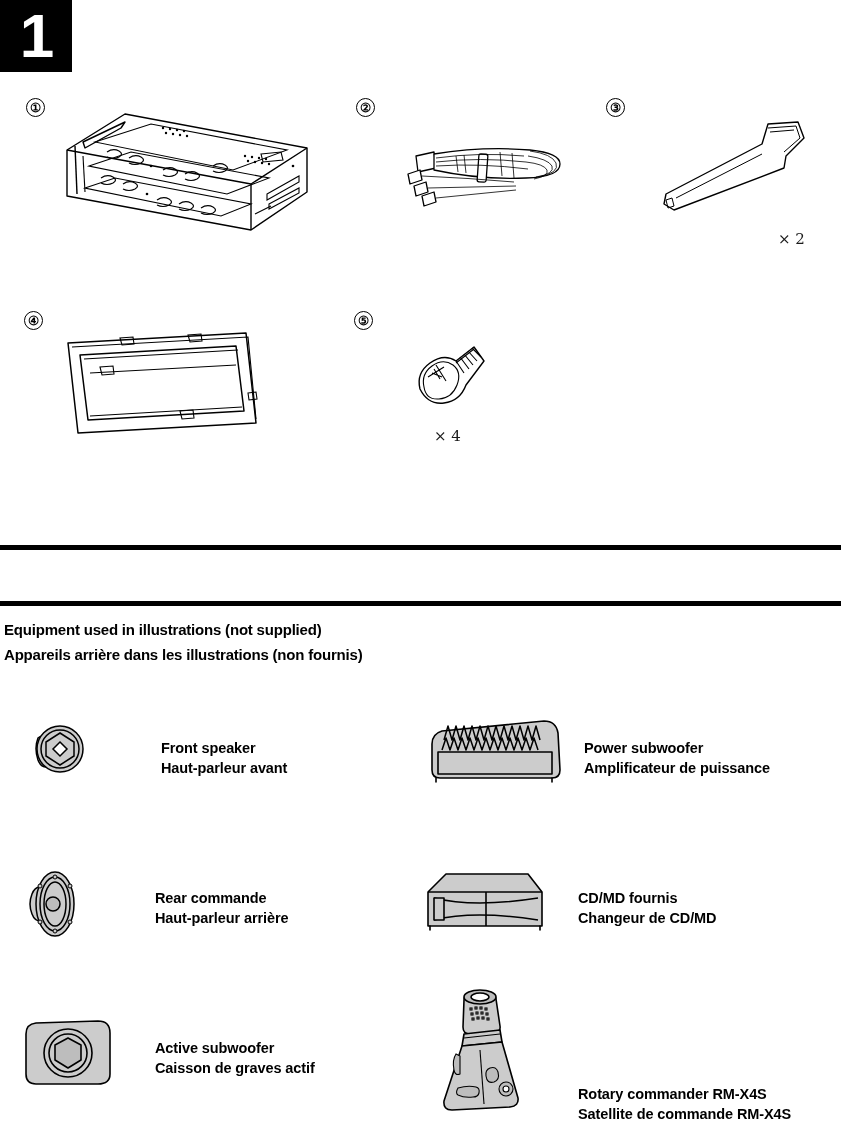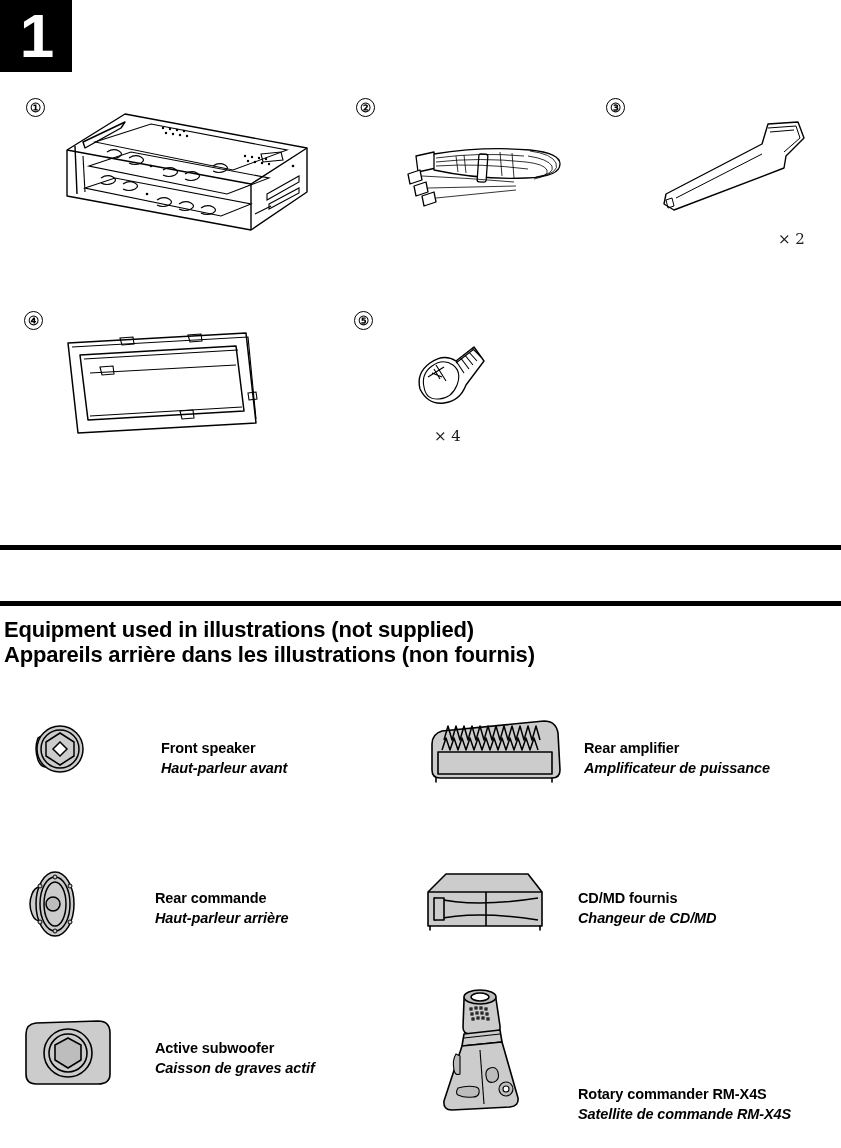--- a/index.html
+++ b/index.html
@@ -79,21 +79,21 @@
   .rule-bottom { top: 601px; }
 
   
   .heading {
     position: absolute;
     left: 4px;
     top: 617px;
     width: 800px;
   }
   .heading-line {
-    font-size: 22px;
+    font-size: 15px;
     font-weight: bold;
     line-height: 25px;
     letter-spacing: -0.2px;
     white-space: nowrap;
   }
 
   
   .equip-area {
     position: absolute;
     left: 0;
@@ -126,21 +126,21 @@
     top: 38px;
     font-size: 14.5px;
     font-weight: bold;
     line-height: 20px;
     letter-spacing: -0.1px;
     white-space: nowrap;
   }
   .equip-cell.left  .equip-label { left: 155px; }
   .equip-cell.right .equip-label { left: 158px; }
 
-  .equip-label .l2 { display: block; font-style: italic; }
+  .equip-label .l2 { display: block; }
 </style>
 </head>
 <body>
 
 <div class="step-badge">1</div>
 
 <div class="parts-area">
 
   <div class="part" style="left:0px; top:0px; width:330px; height:160px;">
     <div class="part-marker" style="left:26px; top:8px;">①</div>
@@ -330,21 +330,21 @@
             <rect x="12" y="34" width="114" height="22"></rect>
             <path d="M10,60 L10,64 M126,60 L126,64" stroke-linecap="round"></path>
           </g>
           <g fill="none" stroke="#000000" stroke-width="1.5" stroke-linejoin="round">
             <path d="M18,22 l4,-14 l4,14 l4,-14 l4,14 l4,-14 l4,14 l4,-14 l4,14 l4,-14 l4,14 l4,-14 l4,14 l4,-14 l4,14 l4,-14 l4,14 l4,-14 l4,14 l4,-14 l4,14 l4,-14 l4,14 l4,-14 l4,14"></path>
             <path d="M16,32 l4,-12 l4,12 l4,-12 l4,12 l4,-12 l4,12 l4,-12 l4,12 l4,-12 l4,12 l4,-12 l4,12 l4,-12 l4,12 l4,-12 l4,12 l4,-12 l4,12 l4,-12 l4,12 l4,-12 l4,12 l4,-12 l4,12"></path>
           </g>
         </svg>
       </div>
       <div class="equip-label">
-        <span class="l1">Rear amplifier</span>
+        <span class="l1">Power subwoofer</span>
         <span class="l2">Amplificateur de puissance</span>
       </div>
     </div>
   </div>
 
   <div class="equip-row" style="top:150px;">
 
     <div class="equip-cell left">
       <div class="equip-icon">
         <svg width="62" height="72" viewBox="0 0 62 72">

